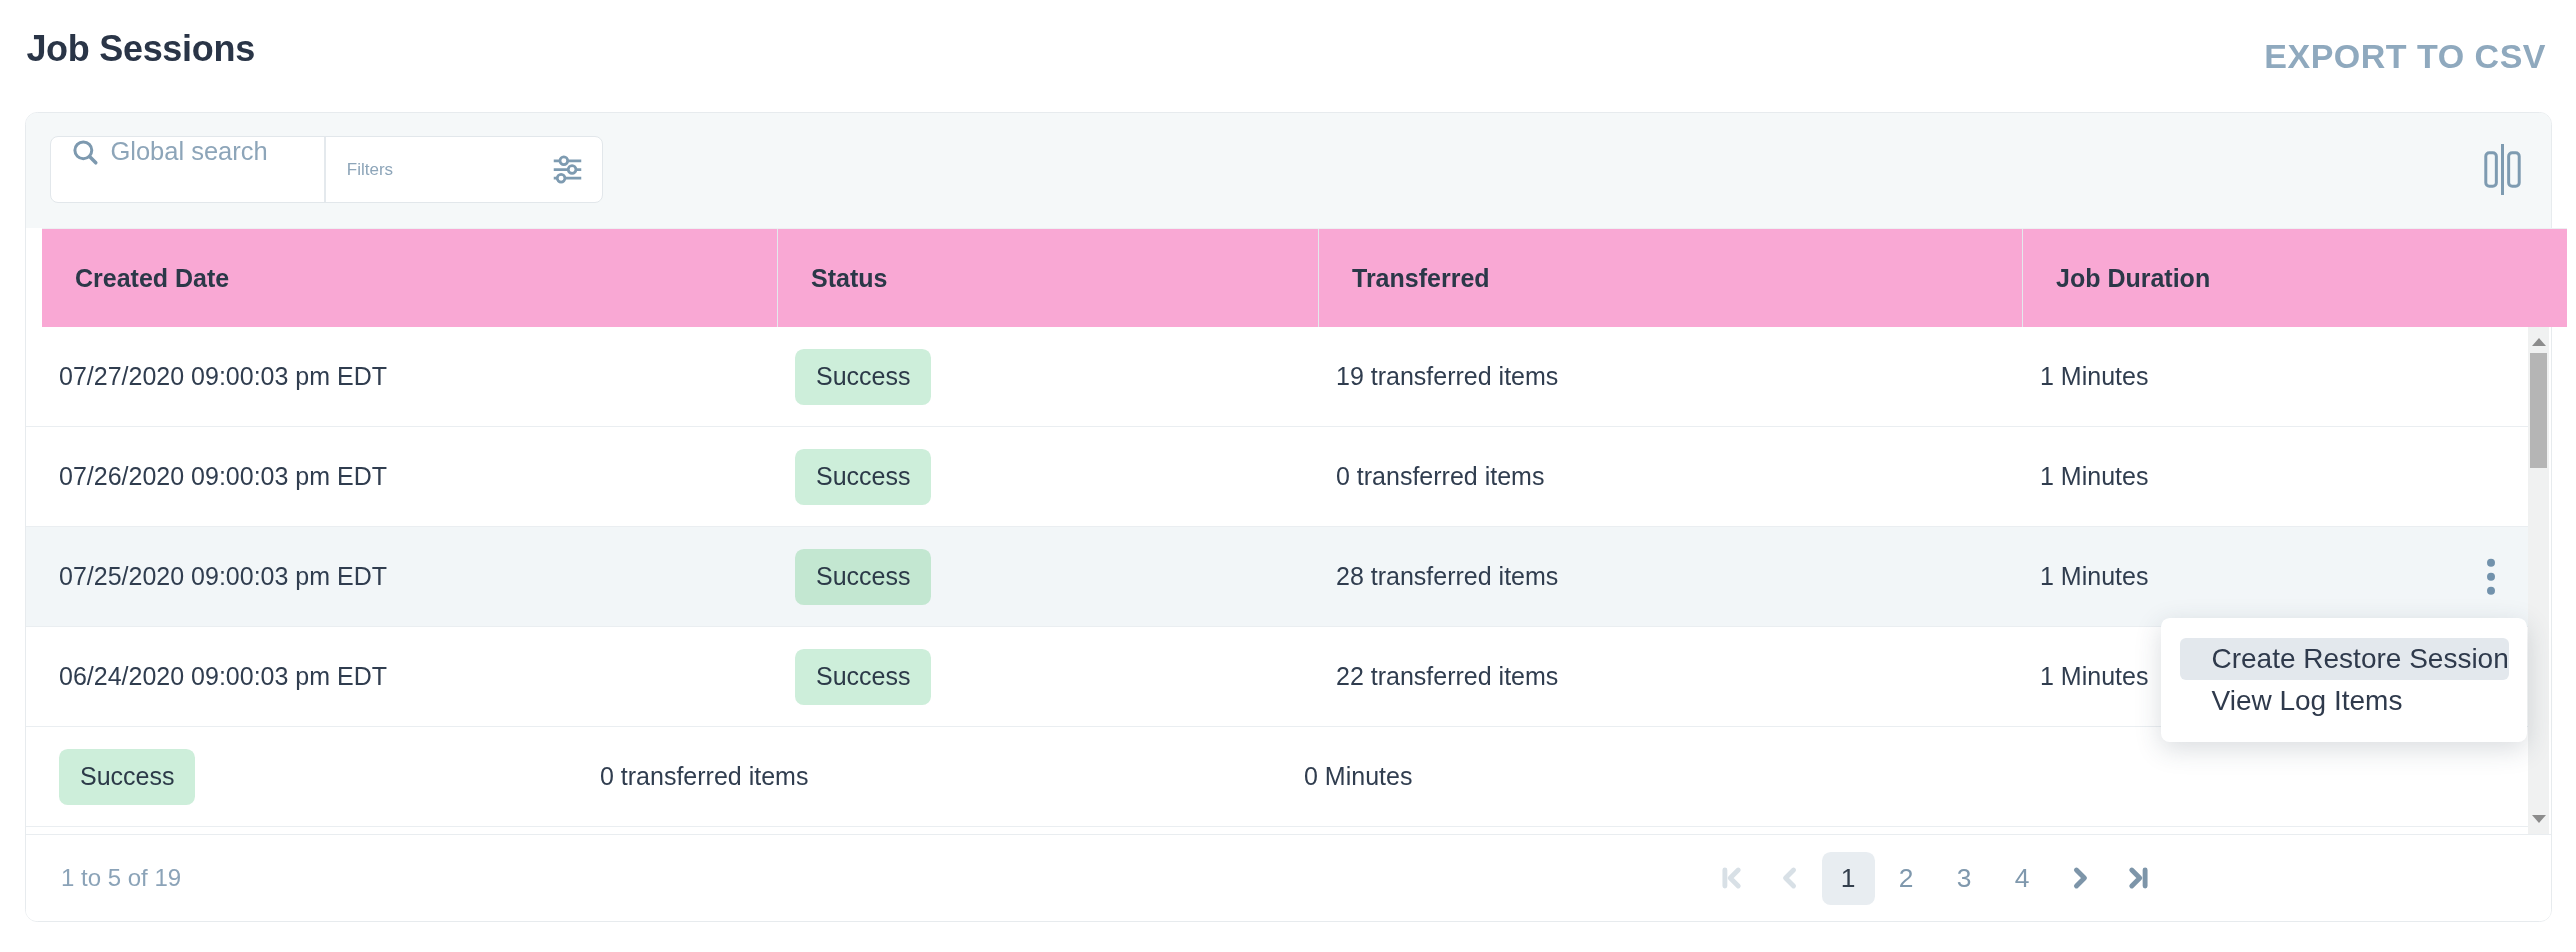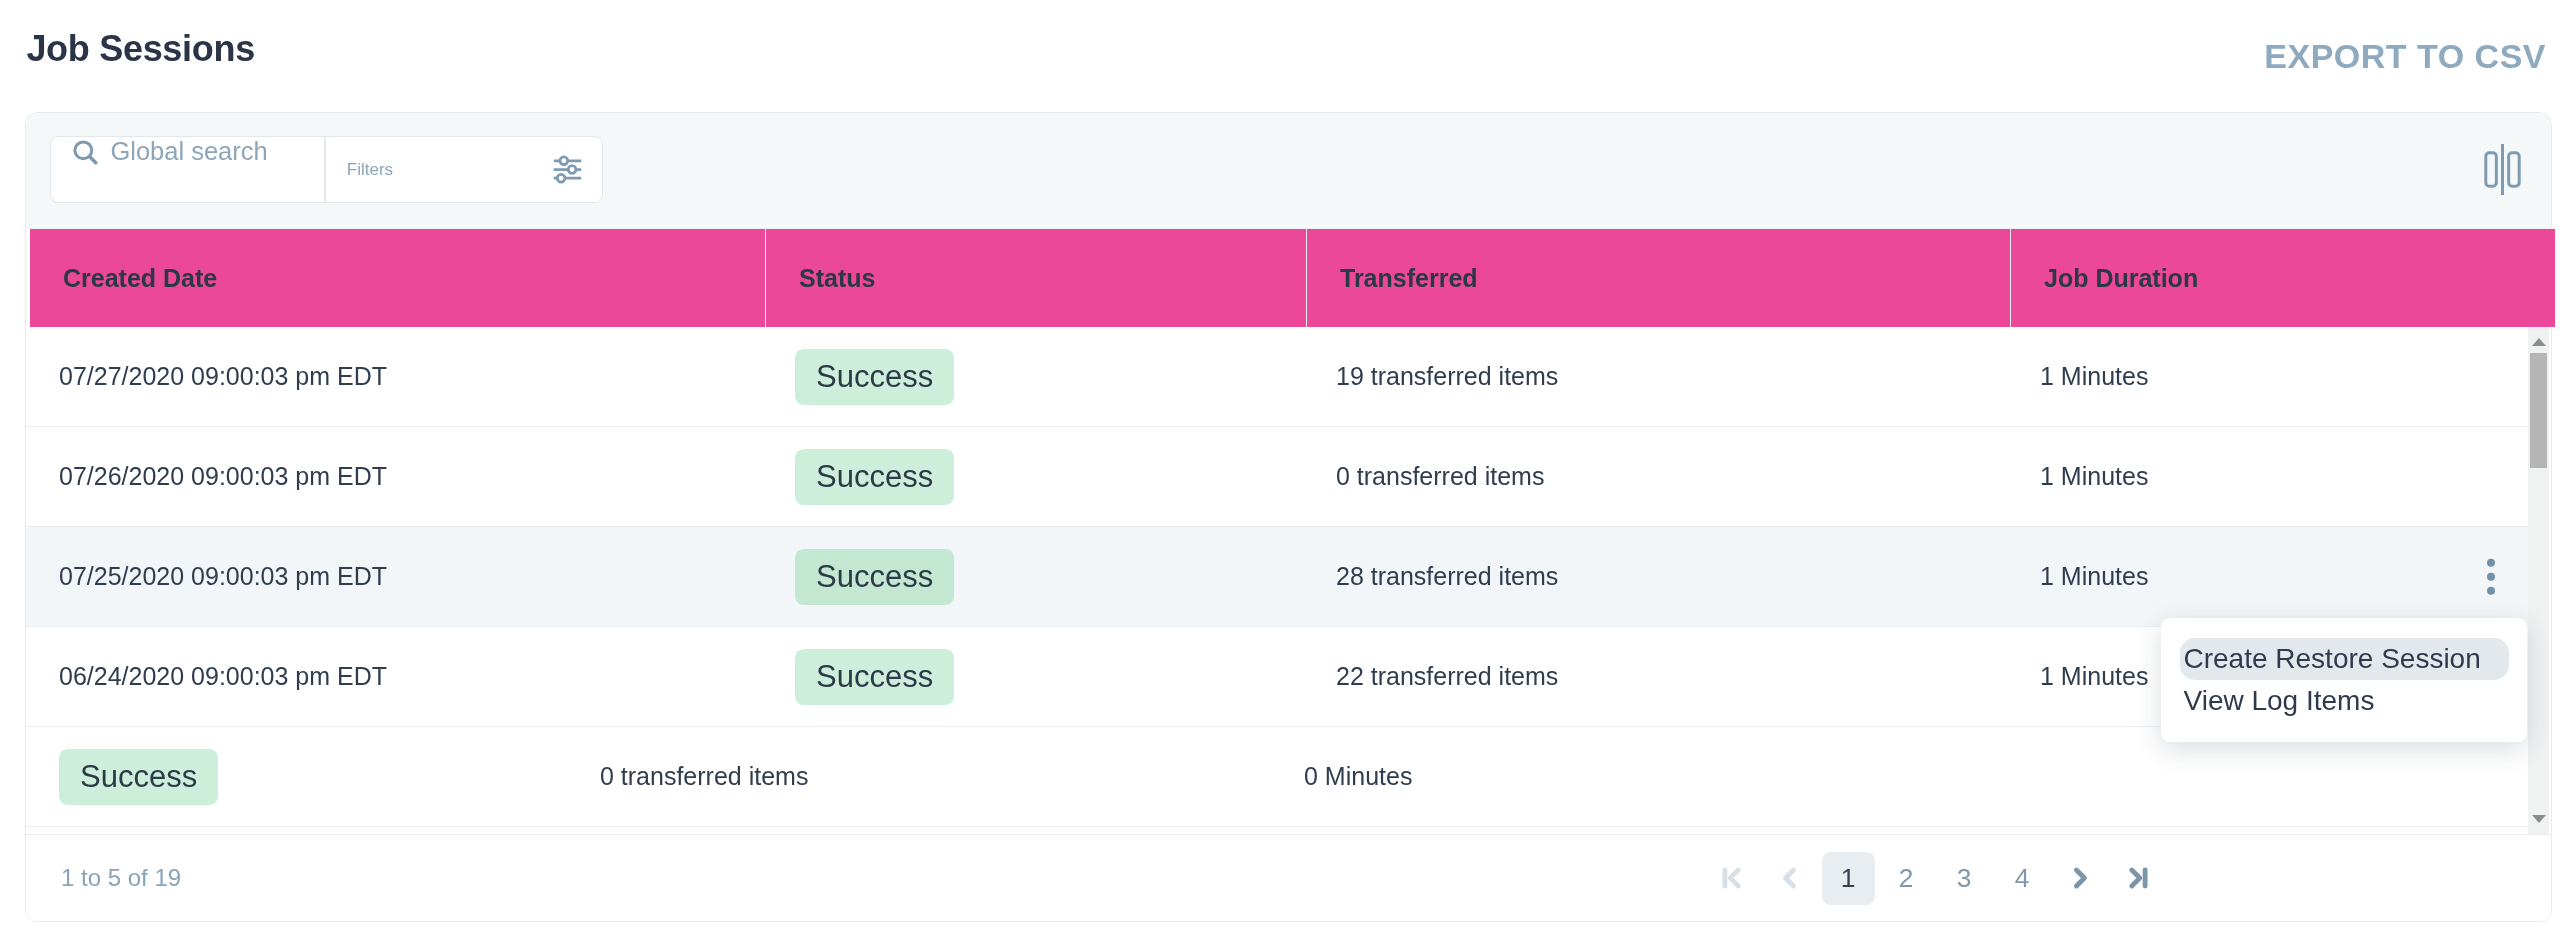--- a/index.html
+++ b/index.html
@@ -25,58 +25,58 @@
   .search-input { border:none; outline:none; background:transparent; flex:1; min-width:0;
     font-family:"Liberation Sans", sans-serif; font-size:25.5px; color:#2f3b4c; }
   .search-input::placeholder { color:#8da5b9; opacity:1; }
   .vdivider { width:1.8px; background:#e4e9ed; }
   .filters-section { flex:1; display:flex; align-items:center; justify-content:space-between;
     padding:0 17.6px 0 21px; cursor:pointer; }
   .filters-label { font-size:17px; color:#8da5b9; }
   .columns-btn { position:absolute; right:28px; top:50%; transform:translateY(-50%); cursor:pointer; }
 
   
-  .thead { position:absolute; left:4px; top:115px; width:100%; height:99px;
-    background:#ec4899; border-top:1.8px solid #ecf0f2; display:flex; }
+  .thead { position:absolute; left:16px; top:115px; width:100%; height:99px;
+    background:#f9a8d4; border-top:1.8px solid #ecf0f2; display:flex; }
   .th { display:flex; align-items:center; font-size:25px; font-weight:700; color:#2b3848; }
   .th, .td { padding-left:33px; }
   .col-created { width:736px; }
   .col-status  { width:541px; }
   .col-transferred { width:704px; }
   .col-duration { flex:1; }
   .th.col-created, .th.col-status, .th.col-transferred { border-right:1.8px solid #e3e9ec; }
 
   
   .rows { position:absolute; left:0; top:214px; width:2502px; height:507px; }
   .row { position:relative; height:100px; display:flex; background:#ffffff;
     border-bottom:1.8px solid #eaeef1; }
   .row.highlight { background:#f2f6f8; }
   .td { display:flex; align-items:center; font-size:25px; color:#303d4f; }
   .badge { min-width:118px; height:56px; padding:0 21px; display:flex; align-items:center;
-    justify-content:center; background:#cdeeda; border-radius:8.8px; color:#2c3a48; font-size:31px; }
+    justify-content:center; background:#cdeeda; border-radius:8.8px; color:#2c3a48; font-size:25px; }
   .row.highlight .badge { background:#c3e7d1; }
   .kebab { position:absolute; right:26.4px; top:50%; transform:translateY(-50%);
     display:flex; flex-direction:column; gap:6.2px; padding:7px; cursor:pointer; }
   .kebab .dot { width:8px; height:8px; border-radius:50%; background:#7292ac; }
 
   
   .scrollbar { position:absolute; left:2502px; top:214px; width:21px; height:507px; background:#f0f1f1; }
   .scroll-up, .scroll-down { position:absolute; left:50%; transform:translateX(-50%);
     width:0; height:0; border-left:7px solid transparent; border-right:7px solid transparent; cursor:pointer; }
   .scroll-up { top:10.6px; border-bottom:8.8px solid #8c8c8c; }
   .scroll-down { bottom:10.6px; border-top:8.8px solid #8c8c8c; }
   .scroll-thumb { position:absolute; left:1.8px; top:26.4px; width:17.6px; height:115px;
     background:#b5b5b5; cursor:pointer; }
 
   
   .menu { position:absolute; left:2135px; top:505px; width:366px; height:124px;
     background:#ffffff; border-radius:8.8px; box-shadow:0 7px 26.4px rgba(45,60,75,.18);
     padding-top:20px; z-index:10; }
   .menu-item { height:42px; margin:0 18.5px; display:flex; align-items:center;
-    padding-left:4px; font-size:28px; color:#2f3a4c; border-radius:15px; cursor:pointer;
+    padding-left:32px; font-size:28px; color:#2f3a4c; border-radius:6px; cursor:pointer;
     white-space:nowrap; }
   .menu-item.active { background:#e3e8ed; }
 
   
   .tfoot { position:absolute; left:0; bottom:0; width:100%; height:87px; background:#ffffff;
     border-top:1.8px solid #e9edf0; border-radius:0 0 10.6px 10.6px; }
   .range-label { position:absolute; left:35px; top:0; height:100%; display:flex;
     align-items:center; font-size:24px; color:#8ba3b8; }
   .pager { position:absolute; left:1677px; top:0; height:100%; display:flex; align-items:center; }
   .pg { width:58px; height:55px; display:flex; align-items:center; justify-content:center;

